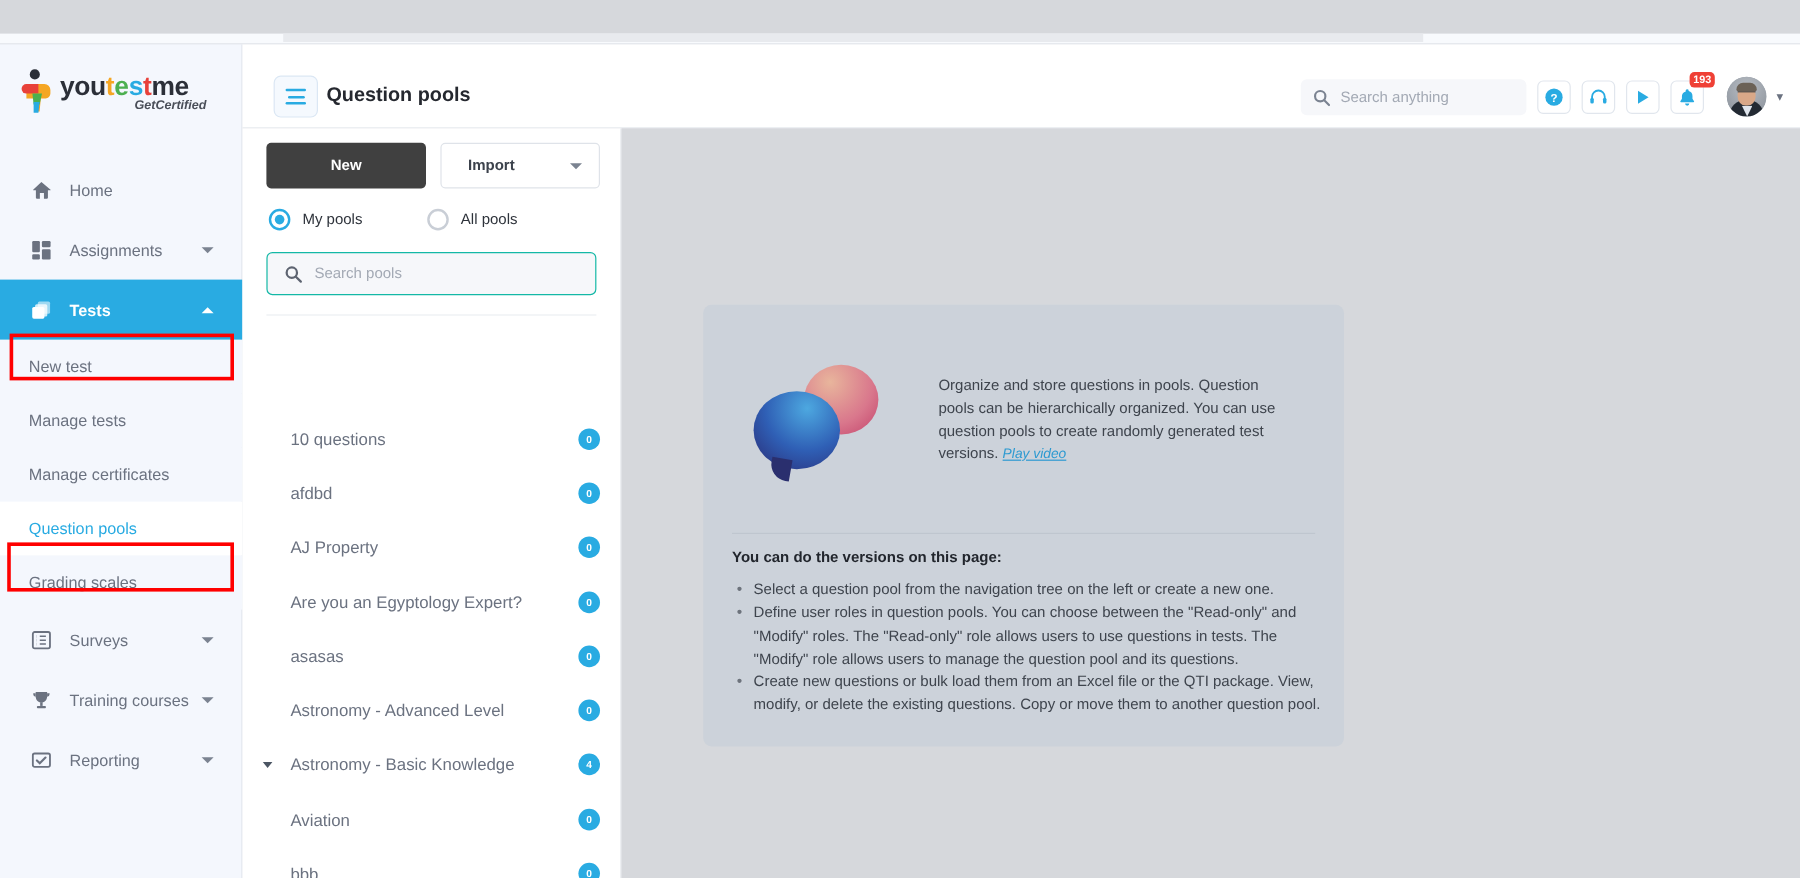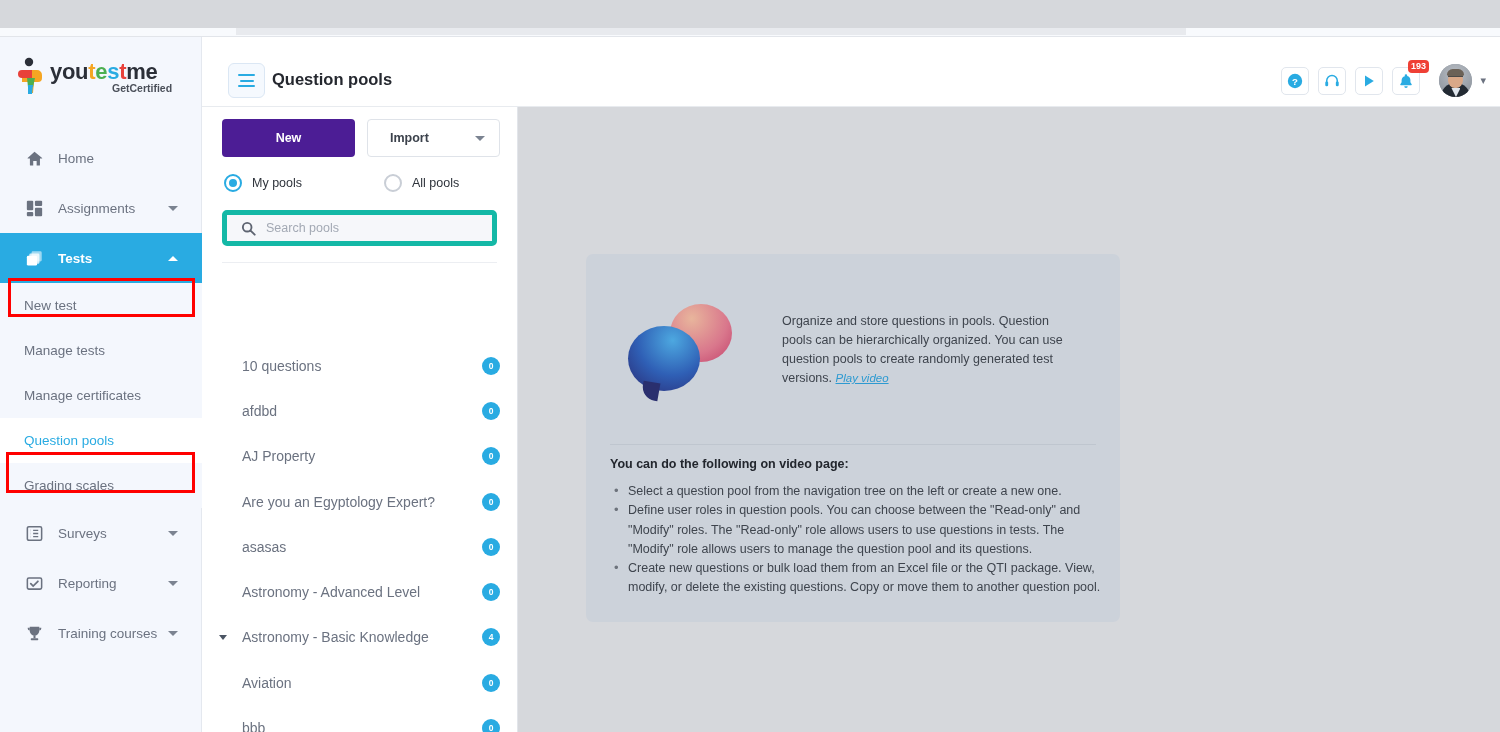--- a/index.html
+++ b/index.html
@@ -20,21 +20,21 @@
   .sidebar {
     position:absolute; top:9px; left:0; width:202px; height:723px;
     background:#f4f7fd; border-right:1px solid #e4e8ef;
   }
   .logo { position:absolute; top:14px; left:16px; width:170px; height:50px; }
   .logo-mark { position:absolute; left:0; top:6px; width:34px; height:38px; }
   .logo-text { position:absolute; left:34px; top:8px; font-size:22px; font-weight:bold; letter-spacing:-0.3px; }
   .logo-text span { display:inline; }
   .c-dark { color:#2b2f38; } .c-org { color:#f5a623; } .c-grn { color:#4caf50; }
   .c-blu { color:#29abe2; } .c-red { color:#e8413a; }
-  .logo-sub { position:absolute; left:96px; top:31px; font-size:10.5px; color:#4a4f59; font-weight:bold; }
+  .logo-sub { position:absolute; left:96px; top:31px; font-size:10.5px; color:#4a4f59; font-weight:bold;font-style:italic; }
 
   .nav { position:absolute; top:96px; left:0; width:202px; }
   .nav-item {
     position:relative; height:50px; display:flex; align-items:center;
     padding-left:24px; cursor:pointer; color:#6b7280; font-size:13.5px;
   }
   .nav-item .ico { width:20px; height:20px; margin-right:14px; flex:0 0 20px;
     display:flex; align-items:center; justify-content:center; color:#6b7280; }
   .nav-item .ico svg { width:17px; height:17px; display:block; }
   .nav-item .caret {
@@ -121,46 +121,46 @@
     border-top:1.5px solid #4b4a48; }
   .chev-down { margin-left:8px; color:#6b7280; font-size:11px; }
 
   
   .pool-panel {
     position:absolute; top:79px; left:202px; width:316px; height:653px;
     background:#fff; border-right:1px solid #e2e5ea;
   }
   .pool-toolbar { position:relative; padding:12px 20px 0 20px; }
   .btn-new {
-    display:inline-block; width:133px; height:38px; background:#4c1d95; color:#fff;
+    display:inline-block; width:133px; height:38px; background:#404040; color:#fff;
     border:none; border-radius:4px; font-size:12.5px; font-weight:bold; cursor:pointer;
     font-family:"Liberation Sans", sans-serif;
   }
   .btn-import {
     position:absolute; left:165px; top:12px; width:133px; height:38px; background:#fff;
     border:1px solid #dfe3e9; border-radius:4px; color:#3c424c; font-size:12.5px;
     font-weight:bold; cursor:pointer; text-align:left; padding-left:22px;
     font-family:"Liberation Sans", sans-serif;
   }
   .btn-import .dd {
     position:absolute; right:14px; top:16px; width:0; height:0;
     border-left:5px solid transparent; border-right:5px solid transparent; border-top:5px solid #7b8391;
   }
   .radios { display:flex; align-items:center; margin:17px 0 0 2px; }
   .radio { display:flex; align-items:center; cursor:pointer; font-size:12.5px; color:#2e333b; }
-  .radio:first-child { width:160px; }
+  .radio:first-child { width:132px; }
   .rdot { width:18px; height:18px; border-radius:50%; border:2px solid #c9ced6; margin-right:10px;
           position:relative; background:#fff; }
   .radio.on .rdot { border-color:#29abe2; }
   .radio.on .rdot::after {
     content:""; position:absolute; left:3px; top:3px; width:8px; height:8px;
     border-radius:50%; background:#29abe2;
   }
   .psearch {
-    margin:18px 0 0 0; height:36px; background:#f6f7fa; border:5px solid #14b8a6;
+    margin:18px 0 0 0; height:36px; background:#f6f7fa; border:1px solid #14b8a6;
     border-radius:5px; display:flex; align-items:center; padding:0 14px;
   }
   .psearch .mag { width:15px; height:15px; color:#5e6471; margin-right:10px; flex:0 0 15px; }
   .psearch input { border:none; background:transparent; outline:none; font-size:12.5px;
     width:100%; color:#3c424c; font-family:"Liberation Sans", sans-serif; }
   .psearch input::placeholder { color:#a3a9b4; }
 
   .pool-divider { margin-top:16px; height:1px; background:#eceef2; }
   .pool-list { position:absolute; top:236px; left:0; width:315px; height:497px; overflow:hidden; }
   .pool-row {
@@ -302,59 +302,68 @@
               <path d="M5.4 6.2h.2M5.4 10h.2M5.4 13.8h.2" stroke-width="2.6"></path>
               <path d="M8.4 6.2h6M8.4 10h6M8.4 13.8h6" stroke-width="1.5"></path>
             </svg>
         </span>
         <span>Surveys</span>
         <span class="caret"></span>
       </div>
 
       <div class="nav-item">
         <span class="ico">
-          <svg viewBox="0 0 20 20" fill="none" stroke="currentColor" stroke-width="1.8">
-              <rect x="1.6" y="3.4" width="16.8" height="13.2" rx="1.8"></rect>
-              <path d="M5.6 10.2l2.8 2.8 5.6-5.6" stroke-width="2.1" stroke-linecap="round"></path>
-            </svg>
-        </span>
-        <span>Reporting</span>
-        <span class="caret"></span>
-      </div>
-
-      <div class="nav-item">
-        <span class="ico">
           <svg viewBox="0 0 20 20" fill="currentColor">
               <path d="M4.4 2h11.2v4.4c0 3.3-2.3 5.9-5.6 5.9S4.4 9.7 4.4 6.4Z"></path>
               <path d="M2 3.2h2.4v3.4A2.4 2.4 0 0 1 2 4.2Zm13.6 0H18v1a2.4 2.4 0 0 1-2.4 2.4Z"></path>
               <rect x="8.8" y="12" width="2.4" height="3.6"></rect>
               <rect x="5.6" y="15.6" width="8.8" height="2.4" rx=".8"></rect>
             </svg>
         </span>
         <span>Training courses</span>
         <span class="caret"></span>
       </div>
+
+      <div class="nav-item">
+        <span class="ico">
+          <svg viewBox="0 0 20 20" fill="none" stroke="currentColor" stroke-width="1.8">
+              <rect x="1.6" y="3.4" width="16.8" height="13.2" rx="1.8"></rect>
+              <path d="M5.6 10.2l2.8 2.8 5.6-5.6" stroke-width="2.1" stroke-linecap="round"></path>
+            </svg>
+        </span>
+        <span>Reporting</span>
+        <span class="caret"></span>
+      </div>
     </div>
 
     <div class="collapse-btn">
       <span>«</span>
     </div>
   </div>
 
   <div class="anno" style="left:8px; top:250px; width:187px; height:39px;"></div>
   <div class="anno" style="left:6px; top:424px; width:189px; height:41px;"></div>
 
   <div class="header">
     <div class="burger">
       <i></i>
       <i></i>
       <i></i>
     </div>
     <div class="page-title">Question pools</div>
 
+    <div class="hsearch">
+      <span class="mag">
+        <svg viewBox="0 0 16 16" fill="none" stroke="currentColor" stroke-width="1.9">
+            <circle cx="6.6" cy="6.6" r="4.6"></circle>
+            <path d="M10.2 10.2 14.4 14.4" stroke-linecap="round"></path>
+          </svg>
+      </span>
+      <input value="" placeholder="Search anything" style="">
+    </div>
 
     <div class="hbtn b-help">
       <span>
         <svg viewBox="0 0 20 20">
             <circle cx="10" cy="10" r="9" fill="#29abe2"></circle>
             <text x="10" y="14.6" font-size="12" font-weight="bold" fill="#fff" text-anchor="middle" font-family="Liberation Sans">?</text>
           </svg>
       </span>
     </div>
 
@@ -482,21 +491,21 @@
         <div class="bubbles">
           <div class="bub-pink"></div>
           <div class="bub-blue"></div>
         </div>
         <div class="card-desc">
           <span>Organize and store questions in pools. Question pools can be hierarchically organized. You can use question pools to create randomly generated test versions.</span>
           <span class="play-link">Play video</span>
         </div>
       </div>
       <div class="card-rule"></div>
-      <div class="card-h">You can do the following on video page:</div>
+      <div class="card-h">You can do the versions on this page:</div>
       <ul class="card-ul">
         <li>Select a question pool from the navigation tree on the left or create a new one.</li>
         <li>Define user roles in question pools. You can choose between the "Read-only" and "Modify" roles. The "Read-only" role allows users to use questions in tests. The "Modify" role allows users to manage the question pool and its questions.</li>
         <li>Create new questions or bulk load them from an Excel file or the QTI package. View, modify, or delete the existing questions. Copy or move them to another question pool.</li>
       </ul>
     </div>
   </div>
 
   <div class="bottom-band">
     <div class="bb-light"></div>

